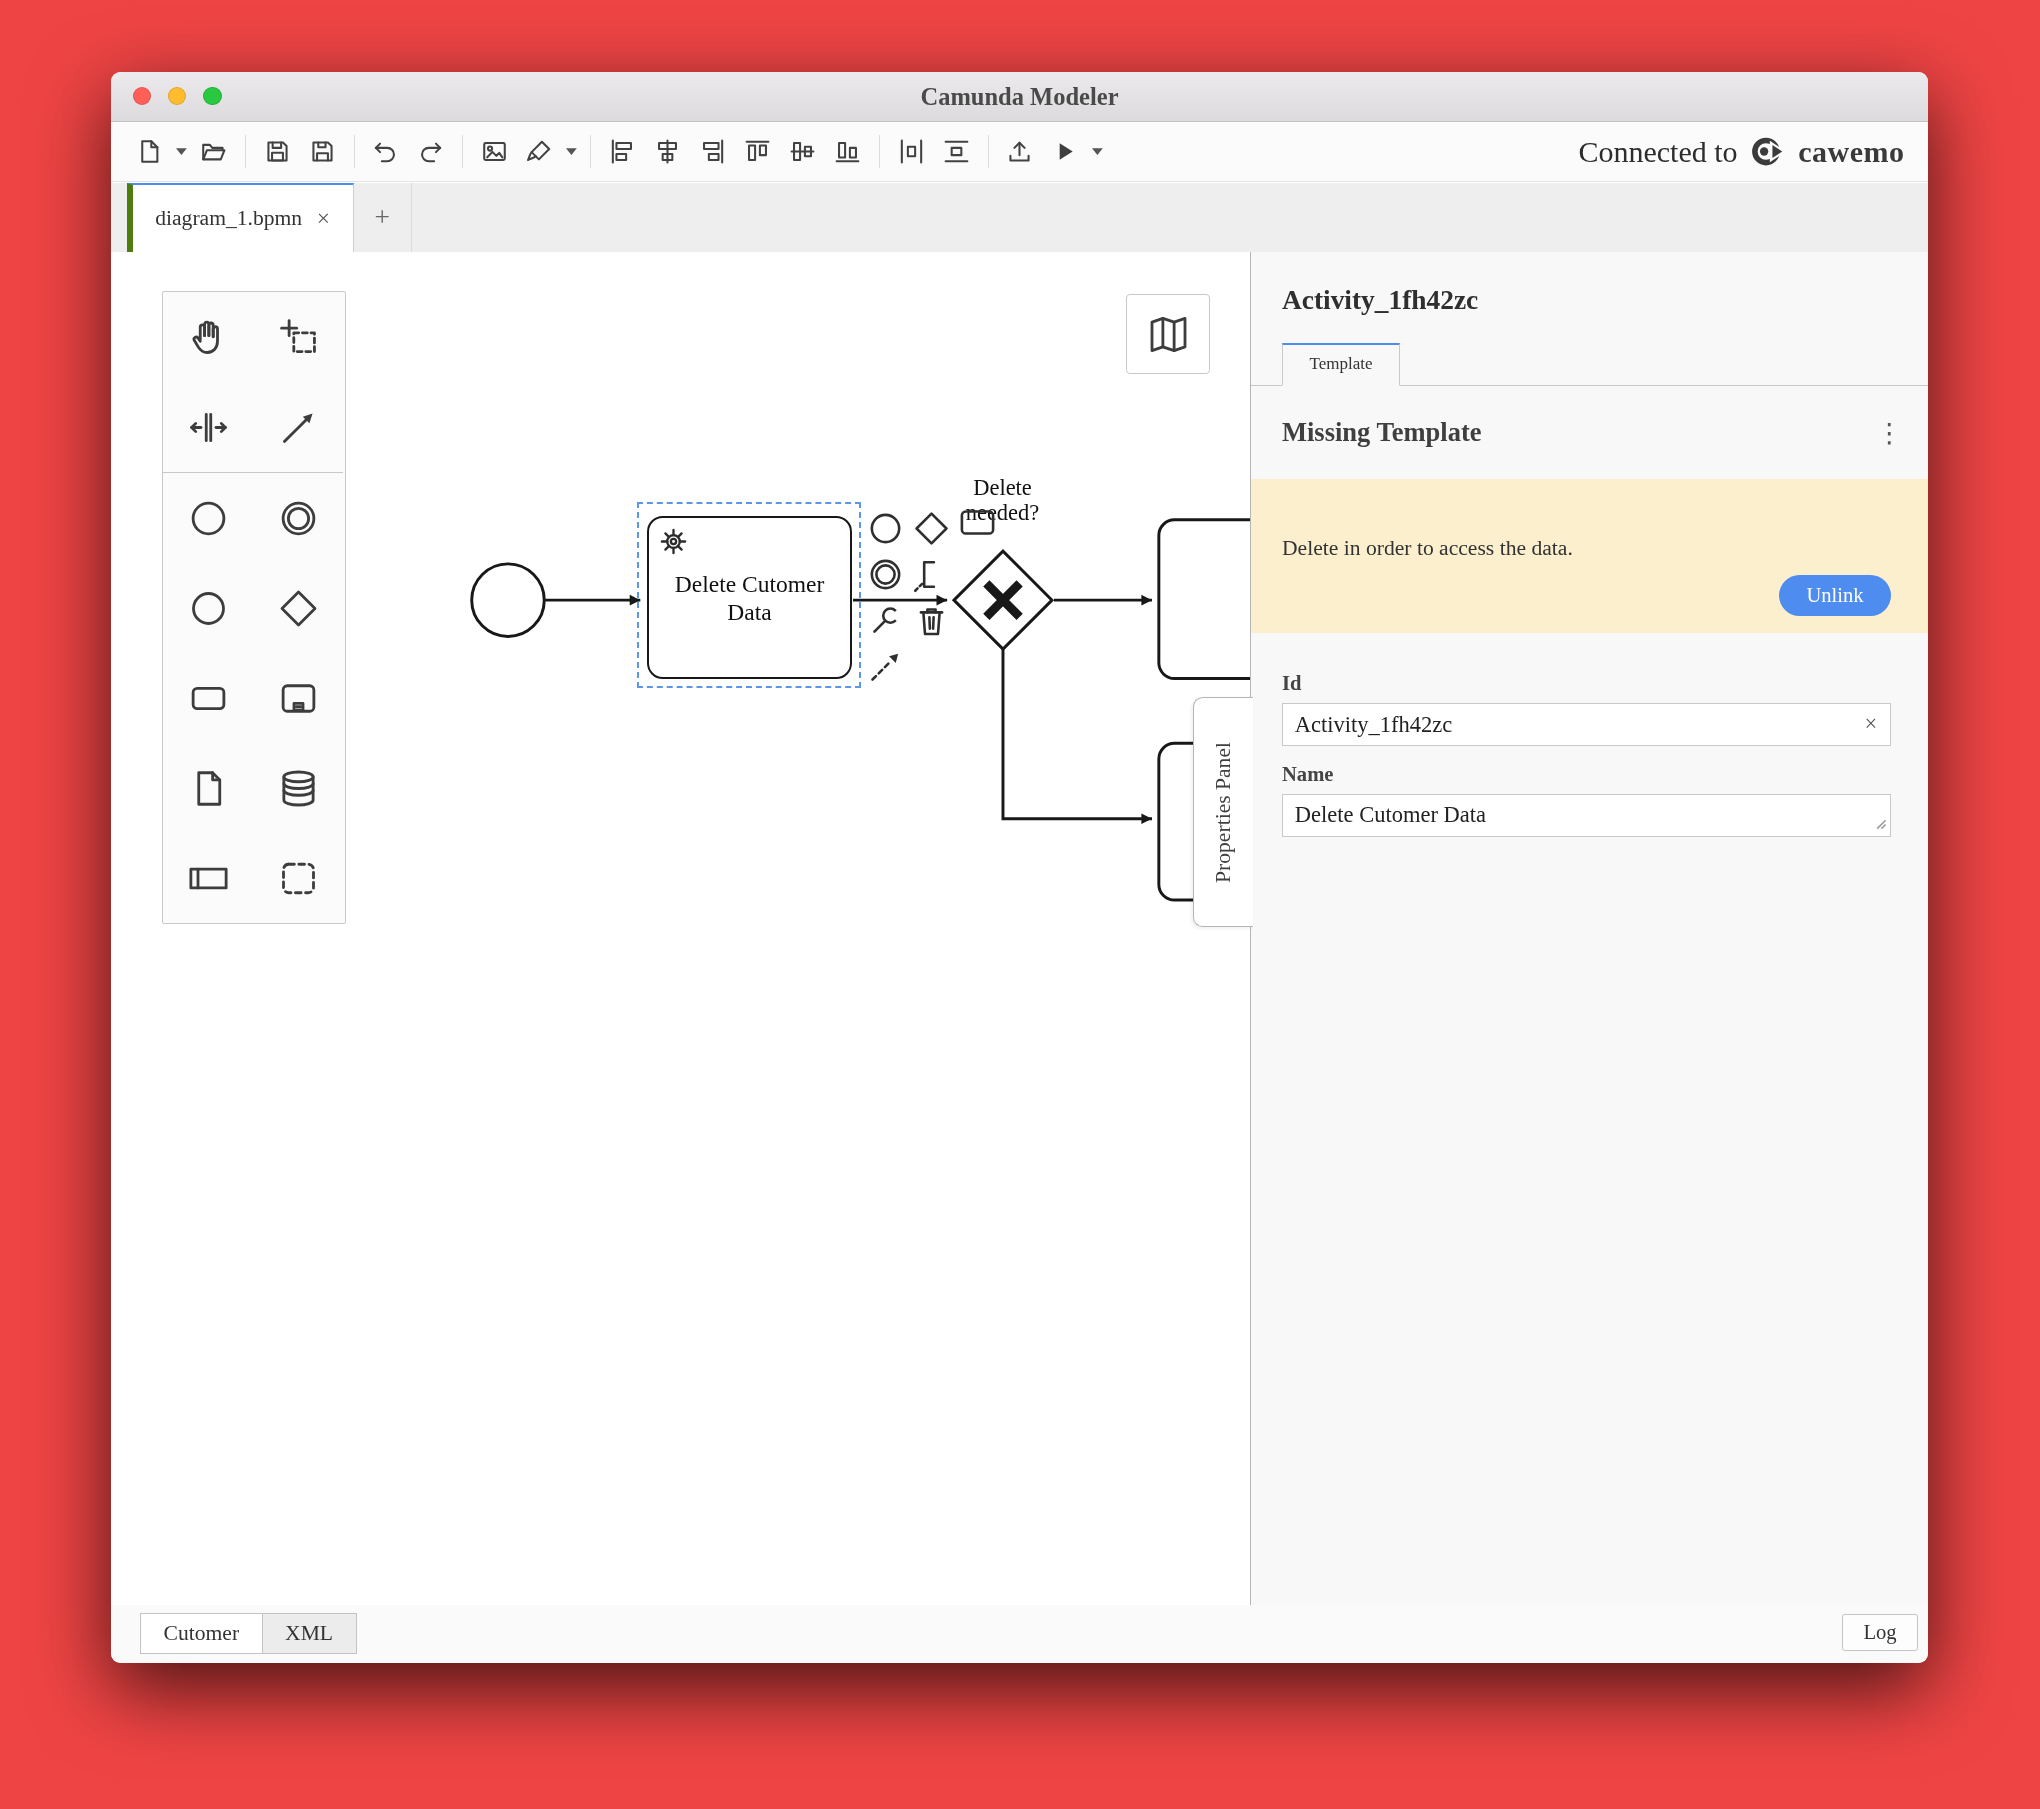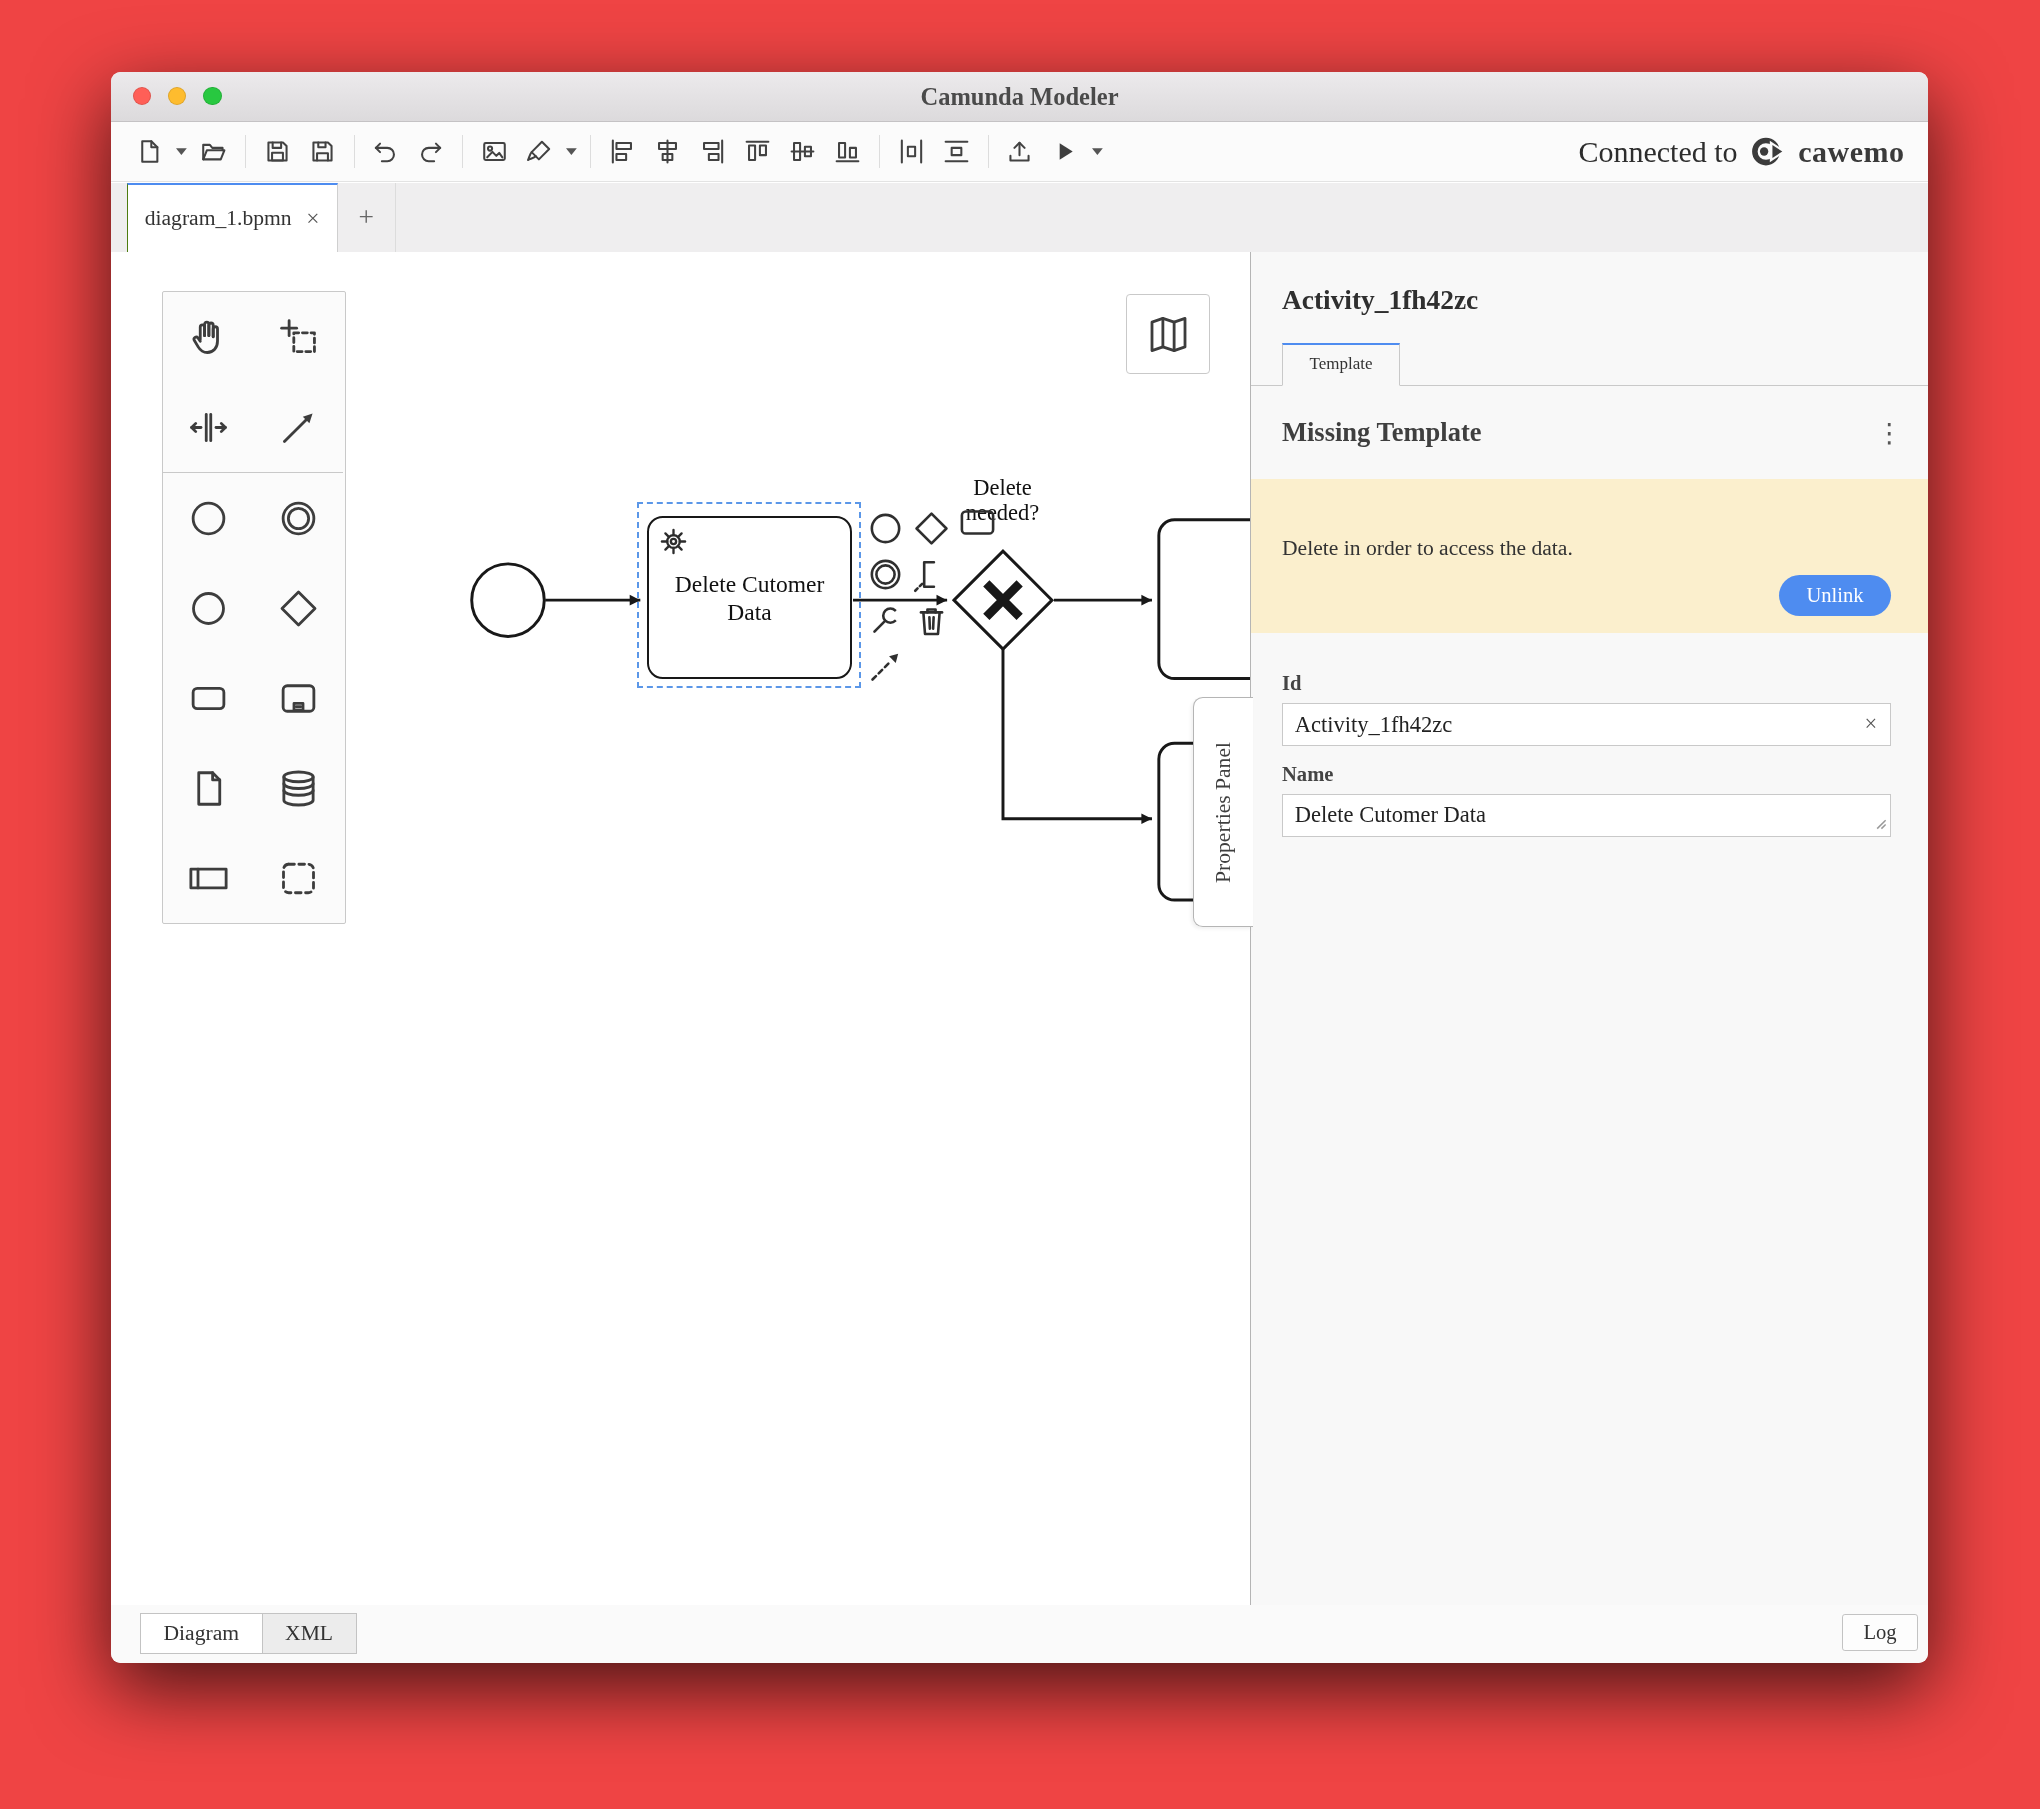--- a/index.html
+++ b/index.html
@@ -26,21 +26,21 @@
   .sep{width:1px;height:33px;background:#ddd;margin:0 8.8px;flex:none;}
   .ti{stroke:#424242;fill:none;stroke-width:1.7;stroke-linecap:round;stroke-linejoin:round;}
   .toolbar-right{margin-left:auto;display:flex;align-items:center;gap:11.8px;}
   .connected-label{font-size:30px;color:#2d2d2d;}
   .cawemo-logo svg{width:37px;height:37px;display:block;}
   .cawemo-word{font-size:30px;font-weight:bold;color:#3a3a3a;letter-spacing:0.5px;}
 
   
   .tabbar{position:absolute;left:0;top:111px;right:0;height:70px;background:#efeeef;
           border-bottom:1px solid #d4d4d4;display:flex;align-items:stretch;box-sizing:border-box;}
-  .doc-tab{margin-left:15.7px;width:211px;background:#fff;border-left:1px solid #4d7c0f;border-right:1px solid #cfcfcf;
+  .doc-tab{margin-left:15.7px;width:227px;background:#fff;border-left:6px solid #4d7c0f;border-right:1px solid #cfcfcf;
            border-top:2.9px solid #4e8cf0;display:flex;align-items:center;justify-content:center;gap:14.7px;
            font-size:21.6px;color:#333;box-sizing:border-box;}
   .tab-close{font-size:23.5px;color:#555;line-height:1;}
   .newtab{width:57px;display:flex;align-items:center;justify-content:center;font-size:27.4px;color:#666;
           border-right:1px solid #dcdcdc;}
 
   
   .main{position:absolute;left:0;top:180px;right:0;bottom:58px;}
   .canvas{position:absolute;left:0;top:0;width:1139px;height:100%;background:#fff;overflow:hidden;z-index:1;}
   .diagram-svg{position:absolute;left:0;top:0;}
@@ -579,21 +579,21 @@
                 <line x1="7" y1="11" x2="11" y2="7" stroke="#999" stroke-width="1.4"></line>
               </svg>
             </div>
           </div>
         </div>
       </div>
     </div>
 
     <div class="statusbar">
       <div class="sb-tabs">
-        <div class="sb-tab active">Diagram</div>
+        <div class="sb-tab active">Cutomer</div>
         <div class="sb-tab">XML</div>
       </div>
       <div class="log-btn">Log</div>
     </div>
 
   </div>
 </div>
 
 
 </body></html>

